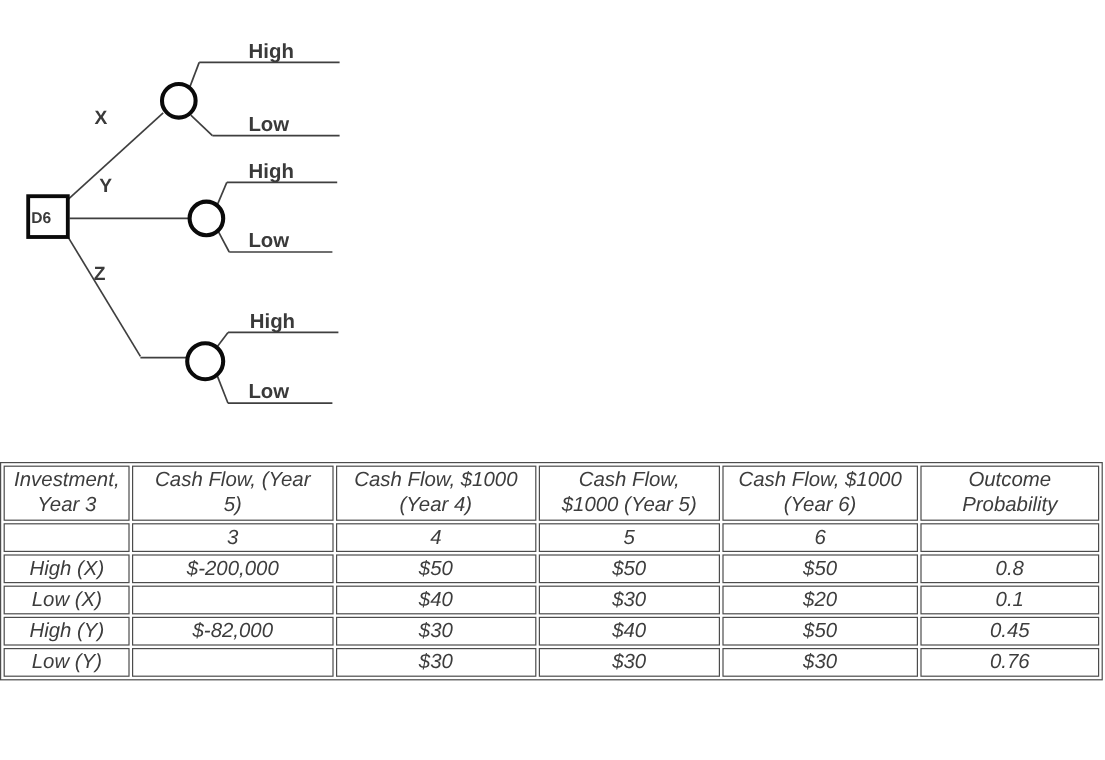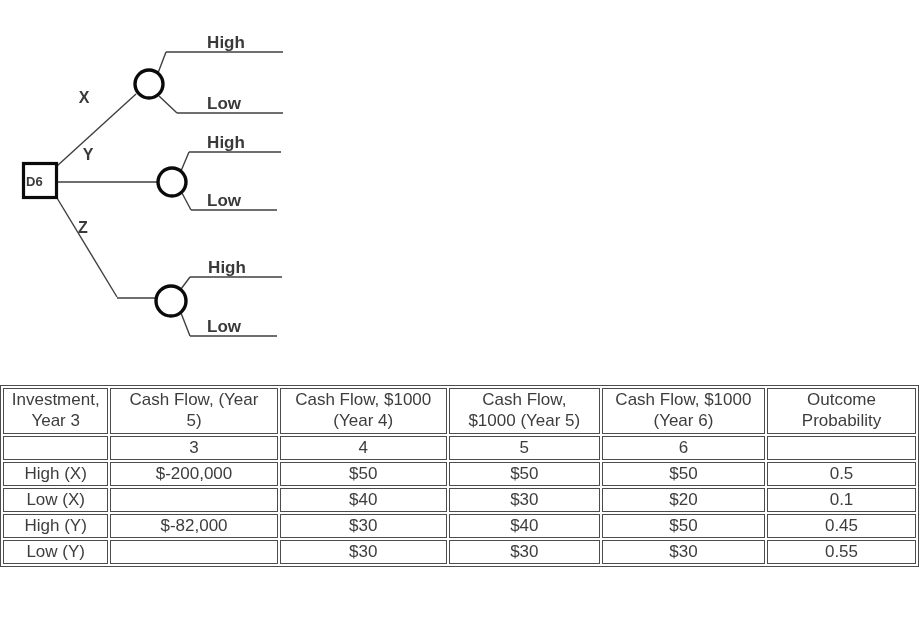--- a/index.html
+++ b/index.html
@@ -15,21 +15,21 @@
   svg.tree text{fill:#3a3a3a;}
   .node-id{font-size:13px;font-weight:bold;fill:#1e1e1e;}
   .branch-lbl{font-size:16px;font-weight:bold;text-anchor:middle;}
   .outcome-lbl{font-size:17px;font-weight:600;text-anchor:middle;}
 
   
   table.cf{position:absolute;top:385px;left:0;border-collapse:separate;border-spacing:2px;
            border:1px solid #4c4c4c;table-layout:fixed;width:919px;background:#fff;}
   table.cf th,table.cf td{border:1px solid #4c4c4c;text-align:center;vertical-align:middle;
            font-size:17px;font-weight:normal;color:#3d3d3d;padding:0 3px;
-           white-space:pre-line;line-height:1.22;overflow:hidden;}
+           white-space:pre-line;line-height:1.22;overflow:hidden;font-style:italic;}
   table.cf thead th{height:44px;}
   table.cf tbody td{height:22px;}
 </style>
 </head>
 <body>
 
 <div class="canvas">
 
   <svg class="tree" width="921" height="382" viewBox="0 0 921 382" xmlns="http://www.w3.org/2000/svg">
 
@@ -108,21 +108,21 @@
         <td>5</td>
         <td>6</td>
         <td></td>
       </tr>
       <tr>
         <td>High (X)</td>
         <td>$-200,000</td>
         <td>$50</td>
         <td>$50</td>
         <td>$50</td>
-        <td>0.5</td>
+        <td>0.8</td>
       </tr>
       <tr>
         <td>Low (X)</td>
         <td></td>
         <td>$40</td>
         <td>$30</td>
         <td>$20</td>
         <td>0.1</td>
       </tr>
       <tr>
@@ -132,17 +132,17 @@
         <td>$40</td>
         <td>$50</td>
         <td>0.45</td>
       </tr>
       <tr>
         <td>Low (Y)</td>
         <td></td>
         <td>$30</td>
         <td>$30</td>
         <td>$30</td>
-        <td>0.55</td>
+        <td>0.76</td>
       </tr>
     </tbody>
   </table>
 </div>
 
 </body></html>

